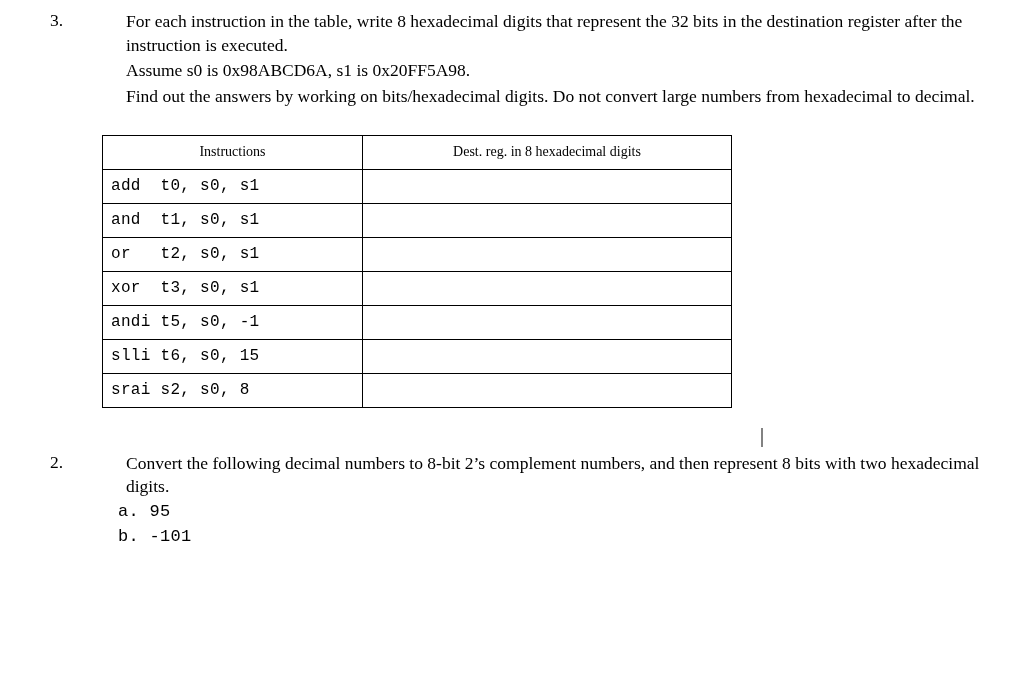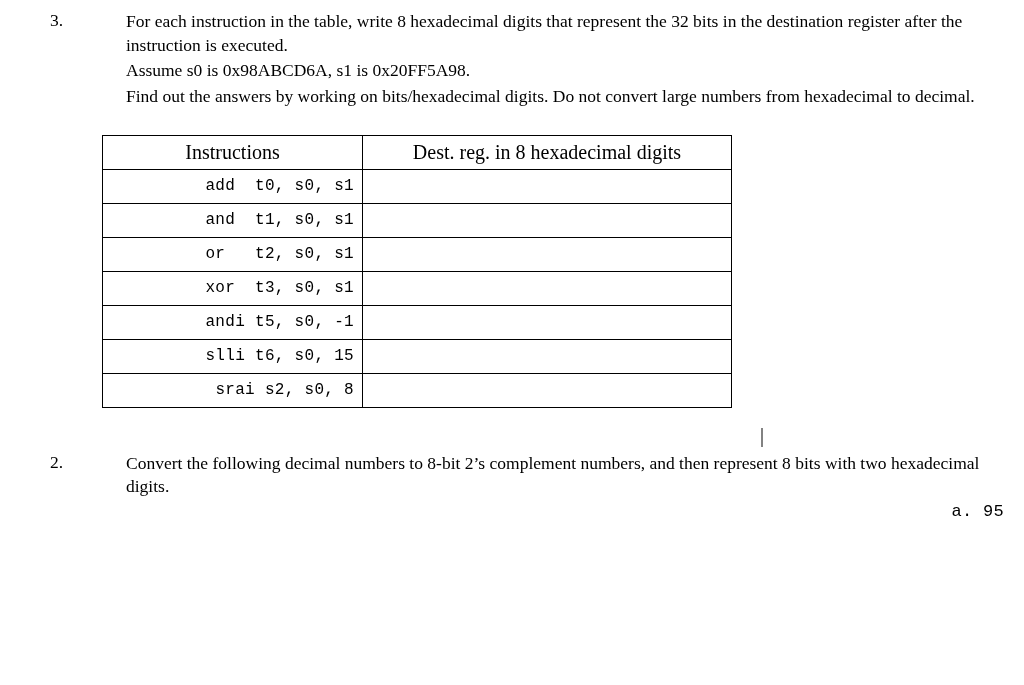--- a/index.html
+++ b/index.html
@@ -38,41 +38,40 @@
     }
     .table-wrap {
       margin: 24px 0 24px 52px;
     }
     table {
       border-collapse: collapse;
       width: 630px;
     }
     th, td {
       border: 1.5px solid #000;
-      font-size: 20px;
+      font-size: 14px;
       font-family: 'Times New Roman', Times, serif;
       font-weight: normal;
       text-align: left;
       padding: 5px 8px;
       height: 34px;
       vertical-align: middle;
     }
     th:first-child {
       text-align: center;
       width: 260px;
     }
     th:last-child {
       text-align: center;
     }
     .mono {
       font-family: 'Menlo', 'Consolas', 'Courier New', monospace;
       font-size: 16px;
       letter-spacing: 0.3px;
       white-space: pre;
-      text-align: right;
     }
     .cursor-wrap {
       text-align: right;
       padding-right: 240px;
       height: 18px;
       font-size: 20px;
       line-height: 0.3;
     }
     .q2 {
       margin-top: 2px;
@@ -144,17 +143,18 @@
   </div>
 
   <div class="cursor-wrap">|</div>
 
   <div class="question q2">
     <div class="question-number">2.</div>
     <div class="question-body">
       <div class="para">Convert the following decimal numbers to 8-bit 2’s complement numbers, and then represent 8 bits with two hexadecimal digits.</div>
       <ul class="sublist">
         <li class="mono">a. 95</li>
+        <li class="mono">b. -101</li>
       </ul>
     </div>
   </div>
 
 </div>
 
 </body></html>

